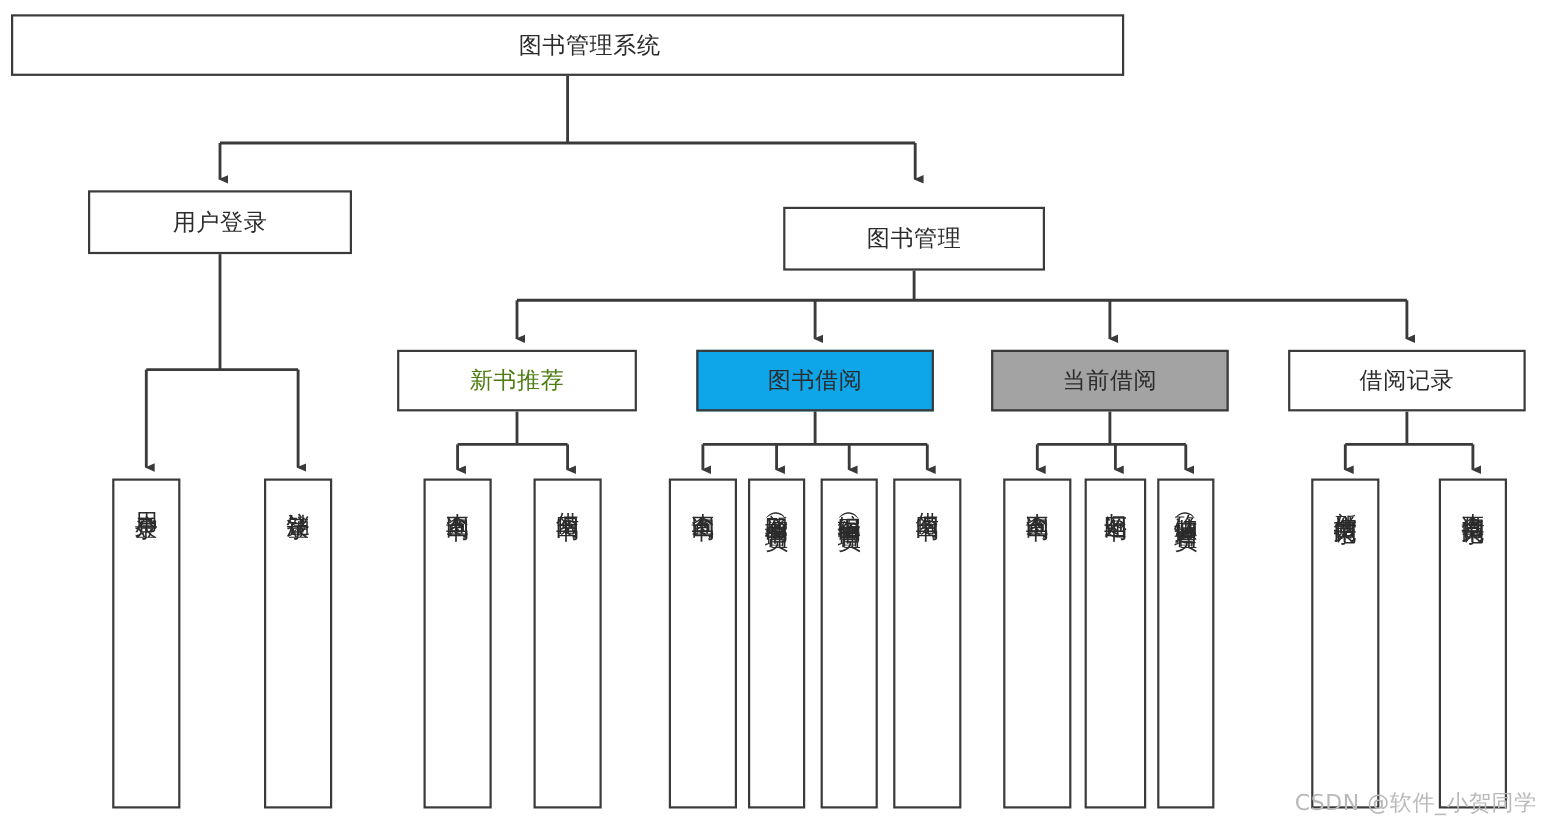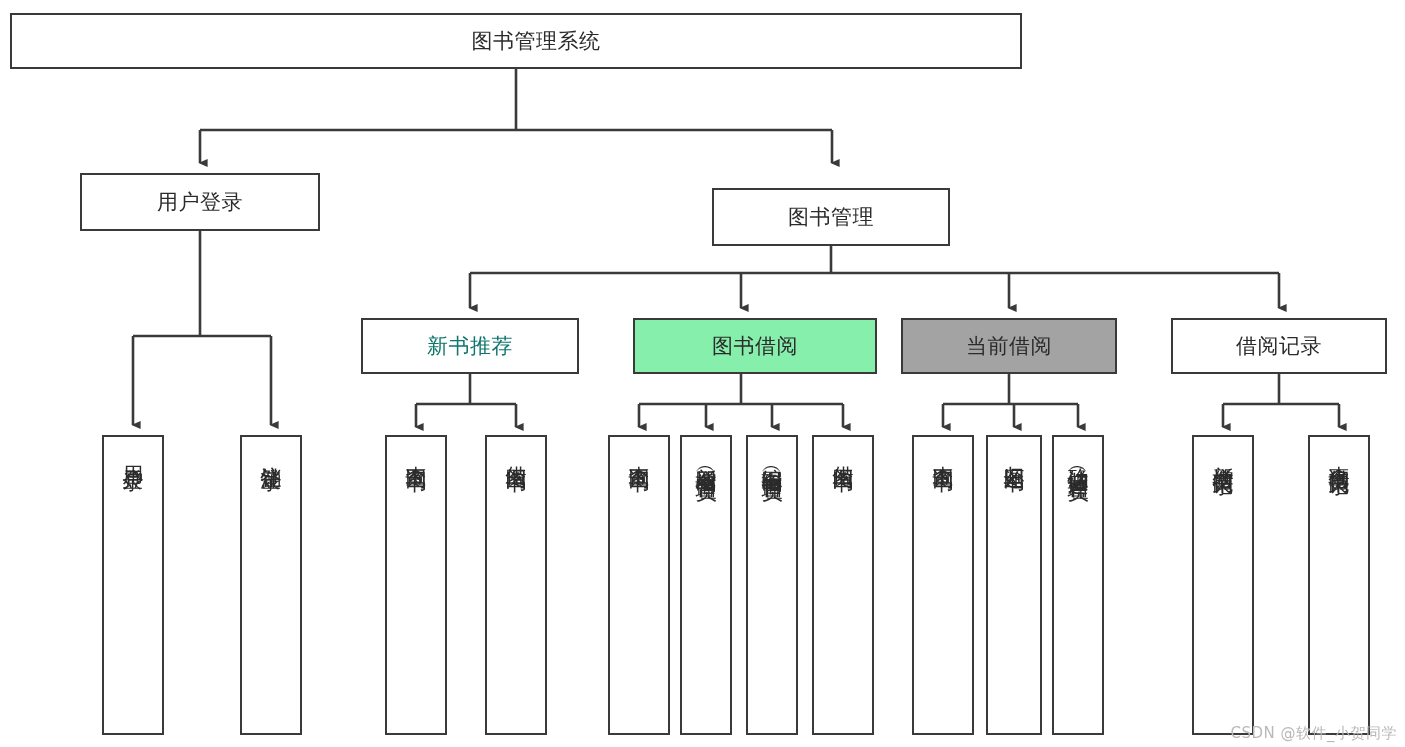--- a/index.html
+++ b/index.html
@@ -60,21 +60,21 @@
     letter-spacing: 2px;
     white-space: nowrap;
   }
   .node.leaf-mid .node-label {
     padding-top: 2px;
   }
   #watermark {
     position: absolute;
     right: 8px;
     bottom: 4px;
-    font-size: 15px;
+    font-size: 20px;
     color: #b9b9b9;
     letter-spacing: 0.5px;
     white-space: nowrap;
     z-index: 5;
     font-family: "DejaVu Sans", "Liberation Sans", sans-serif;
   }
 </style>
 </head>
 <body>
 
@@ -135,23 +135,23 @@
   </div>
 
   <div class="node horizontal" style="left: 80px; top: 173px; width: 240px; height: 58px; border-color: rgb(58, 58, 58); background: rgb(255, 255, 255);">
     <span class="node-label" style="color: rgb(43, 43, 43);">用户登录</span>
   </div>
   <div class="node horizontal" style="left: 712px; top: 188px; width: 238px; height: 58px; border-color: rgb(58, 58, 58); background: rgb(255, 255, 255);">
     <span class="node-label" style="color: rgb(43, 43, 43);">图书管理</span>
   </div>
 
   <div class="node horizontal" style="left: 361px; top: 318px; width: 218px; height: 56px; border-color: rgb(58, 58, 58); background: rgb(255, 255, 255);">
-    <span class="node-label" style="color: #0f766e; text-align: right;">新书推荐</span>
-  </div>
-  <div class="node horizontal" style="left: 633px; top: 318px; width: 244px; height: 56px; border-color: rgb(58, 58, 58); background: #86efac;">
+    <span class="node-label" style="color: #4d7c0f; text-align: right;">新书推荐</span>
+  </div>
+  <div class="node horizontal" style="left: 633px; top: 318px; width: 216px; height: 56px; border-color: rgb(58, 58, 58); background: #0ea5e9;">
     <span class="node-label" style="color: rgb(43, 43, 43);">图书借阅</span>
   </div>
   <div class="node horizontal" style="left: 901px; top: 318px; width: 216px; height: 56px; border-color: rgb(58, 58, 58); background: #a3a3a3;">
     <span class="node-label" style="color: rgb(43, 43, 43);">当前借阅</span>
   </div>
   <div class="node horizontal" style="left: 1171px; top: 318px; width: 216px; height: 56px; border-color: rgb(58, 58, 58); background: rgb(255, 255, 255);">
     <span class="node-label" style="color: rgb(43, 43, 43);">借阅记录</span>
   </div>
 
   <div class="node vertical" style="left: 102px; top: 435px; width: 62px; height: 300px; border-color: rgb(58, 58, 58); background: rgb(255, 255, 255);">

